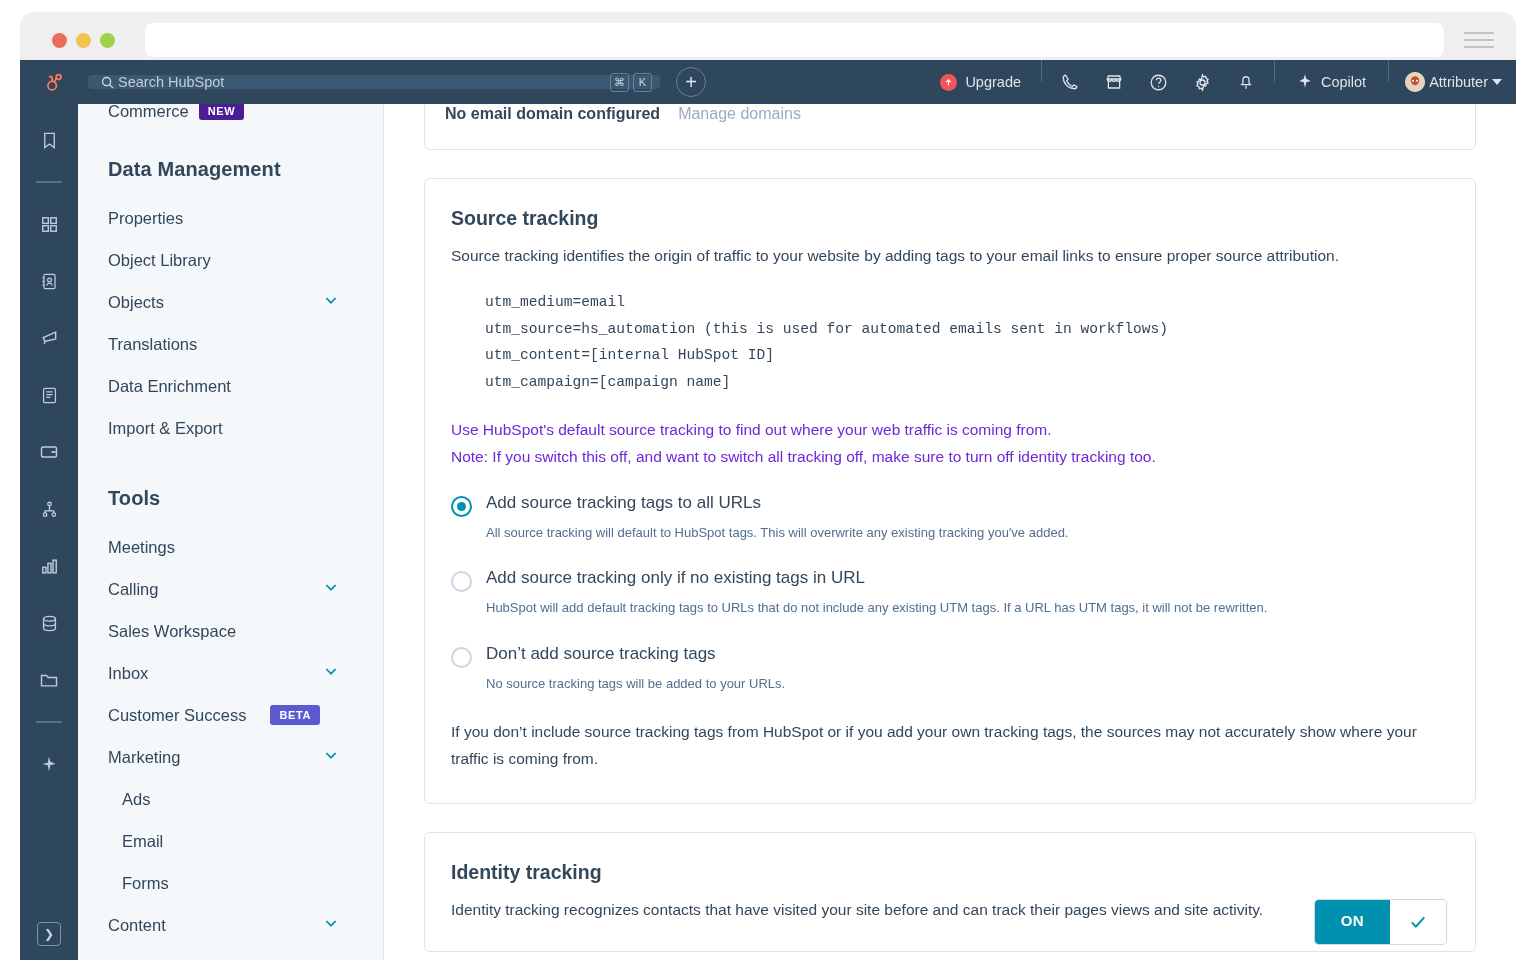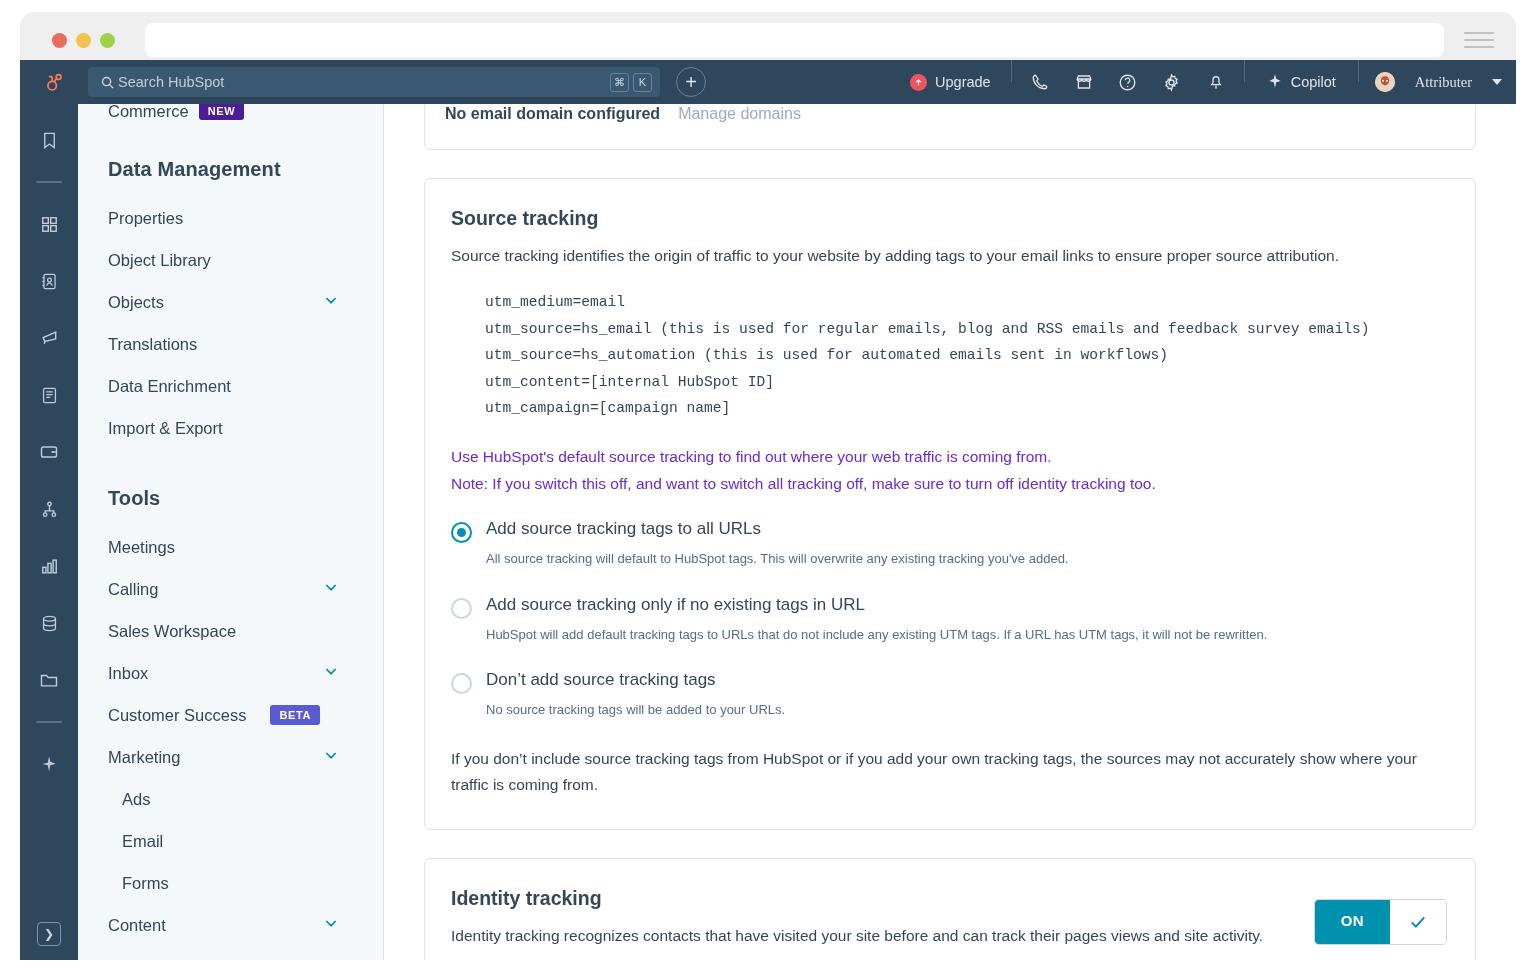--- a/index.html
+++ b/index.html
@@ -34,21 +34,21 @@
     background: #2e475d; overflow: hidden;
   }
 
   
   .topnav {
     position: absolute; left: 0; top: 0; width: 1496px; height: 44px;
     background: #2e475d; display: flex; align-items: center; z-index: 6;
   }
   .hs-logo { width: 68px; display: flex; justify-content: center; align-items: center; }
   .search-wrap {
-    width: 572px; height: 30px; background: #3b5872; border-radius: 4px;
+    width: 572px; height: 14px; background: #3b5872; border-radius: 4px;
     display: flex; align-items: center; padding: 0 8px; position: relative;
   }
   .search-icon { width: 22px; display: flex; justify-content: center; color: #cbd6e2; }
   .search-input {
     flex: 1; background: transparent; border: none; outline: none;
     color: #dfe3eb; font-size: 14.5px; font-family: "Liberation Sans", sans-serif;
   }
   .search-input::placeholder { color: #c3cddb; }
   .kbd-group { display: flex; gap: 4px; }
   .kbd {
@@ -73,22 +73,22 @@
   .nav-sep { width: 1px; height: 22px; background: #516b85; margin: 0 6px; }
   .nav-ico {
     width: 44px; height: 44px; display: flex; align-items: center;
     justify-content: center; color: #dfe3eb;
   }
   .copilot {
     display: flex; align-items: center; gap: 8px; color: #dfe3eb;
     font-size: 14.5px; padding: 0 16px;
   }
   .account {
-    display: flex; align-items: center; gap: 20px; color: #dfe3eb;
-    font-size: 14.5px; padding: 0 14px 0 10px; font-family: Liberation Serif, serif;
+    display: flex; align-items: center; gap: 4px; color: #dfe3eb;
+    font-size: 14.5px; padding: 0 14px 0 10px;
   }
   .avatar {
     width: 20px; height: 20px; border-radius: 50%; background: #f8d7c4;
     display: flex; align-items: center; justify-content: center; font-size: 12px;
     overflow: hidden;
   }
   .caret-sm {
     width: 0; height: 0; border-left: 5px solid transparent;
     border-right: 5px solid transparent; border-top: 6px solid #dfe3eb;
   }
@@ -494,21 +494,20 @@
           <span class="domain-link">Manage domains</span>
         </div>
       </div>
 
       <div class="card mid">
         <div class="sec-title">Source tracking</div>
         <div class="sec-desc">Source tracking identifies the origin of traffic to your website by adding tags to your email links to ensure proper source attribution.</div>
 
         <div class="code-block">
           <div>utm_medium=email</div>
-          <div>utm_source=hs_email (this is used for regular emails, blog and RSS emails and feedback survey emails)</div>
           <div>utm_source=hs_automation (this is used for automated emails sent in workflows)</div>
           <div>utm_content=[internal HubSpot ID]</div>
           <div>utm_campaign=[campaign name]</div>
         </div>
 
         <div class="para">Use HubSpot's default source tracking to find out where your web traffic is coming from.</div>
         <div class="para">Note: If you switch this off, and want to switch all tracking off, make sure to turn off identity tracking too.</div>
 
         <div class="radios">
           <div class="radio-row">

